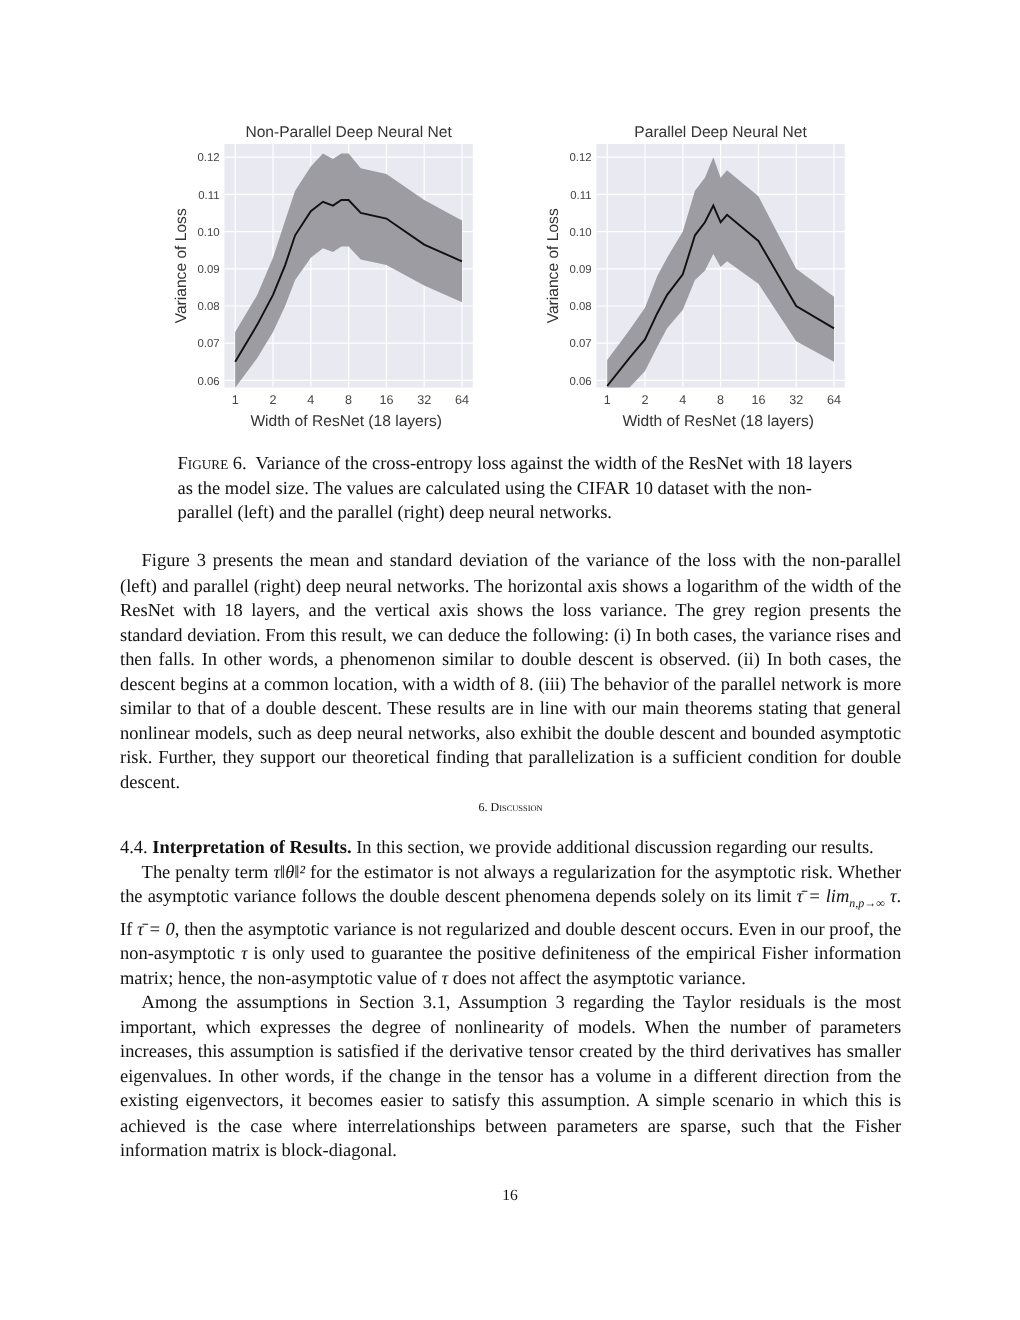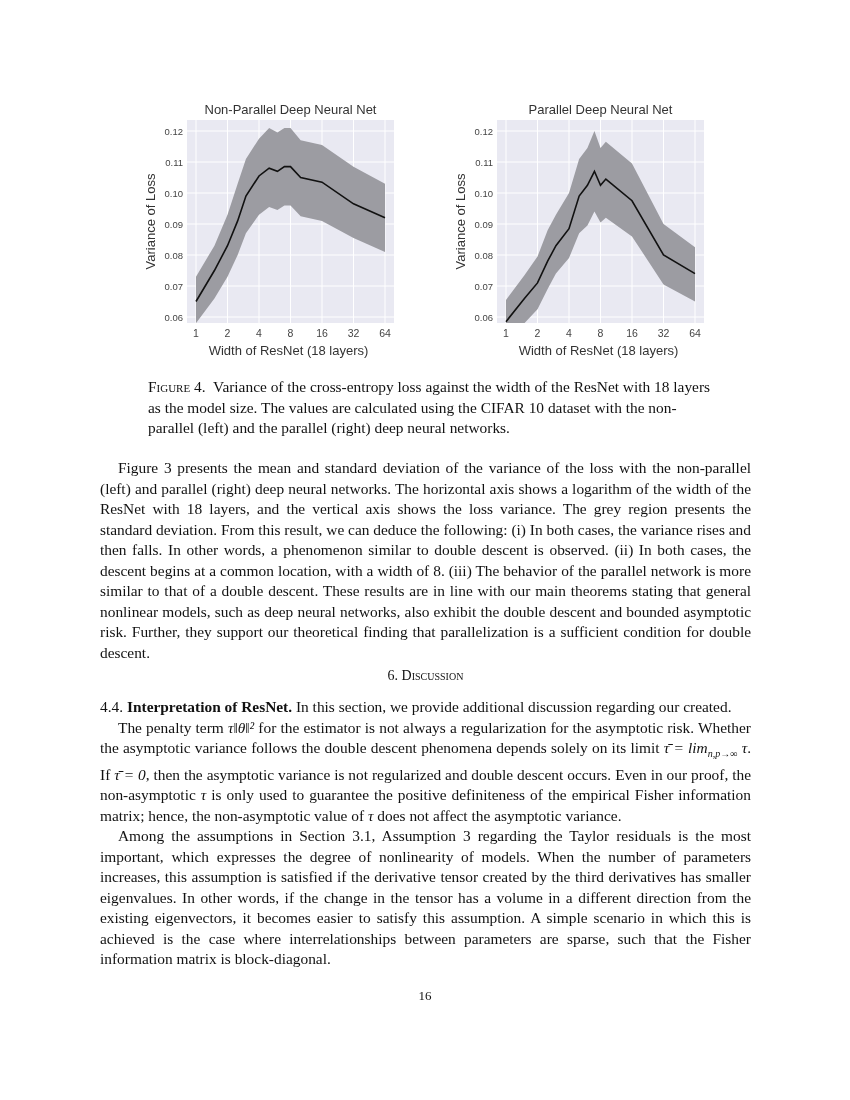--- a/index.html
+++ b/index.html
@@ -4,21 +4,21 @@
 <style>
   html, body { margin: 0; padding: 0; background: #ffffff; }
   body { width: 850px; height: 1100px; position: relative; overflow: hidden; font-family: "Liberation Serif", serif; color: #111; }
   .chart { position: absolute; top: 98px; width: 300px; height: 265px; }
   .chart svg { display: block; }
   .caption { position: absolute; left: 148px; top: 377px; width: 565px; font-size: 15.4px; line-height: 20.5px; }
   .caption .sc { font-variant: small-caps; }
   .para { position: absolute; left: 100px; width: 651px; font-size: 15.4px; line-height: 20.5px; text-align: justify; }
   .para p { margin: 0; text-indent: 18px; text-align: justify; }
   .para p.noindent { text-indent: 0; }
-  .section-title { position: absolute; left: 100px; width: 651px; top: 668px; text-align: center; font-size: 14px; }
+  .section-title { position: absolute; left: 100px; width: 651px; top: 668px; text-align: center; font-size: 10px; }
   .section-title .sc { font-variant: small-caps; }
   .page-number { position: absolute; left: 0; width: 850px; top: 988px; text-align: center; font-size: 13px; }
   .chart text { font-family: "Liberation Sans", sans-serif; }
   i.m { }
 </style>
 </head>
 <body>
 
 <div class="chart" style="left:140px;">
   <svg id="chart0" width="300" height="265">
@@ -105,36 +105,36 @@
       <text x="43" y="98.49999999999997" font-size="9.5" fill="#444444" text-anchor="end">0.10</text>
       <text x="43" y="67.5" font-size="9.5" fill="#444444" text-anchor="end">0.11</text>
       <text x="43" y="36.5" font-size="9.5" fill="#444444" text-anchor="end">0.12</text>
       <text x="150.5" y="16" font-size="13" fill="#333" text-anchor="middle">Parallel Deep Neural Net</text>
       <text x="148.5" y="257" font-size="13" fill="#333" text-anchor="middle">Width of ResNet (18 layers)</text>
       <text x="0" y="0" font-size="13" fill="#333" text-anchor="middle" transform="translate(15,123.5) rotate(-90)">Variance of Loss</text>
     </svg>
 </div>
 
 <div class="caption">
-  <span class="sc">Figure 4.</span>&nbsp;
+  <span class="sc">Figure 6.</span>&nbsp;
   <span>Variance of the cross-entropy loss against the width of the ResNet with 18 layers as the model size. The values are calculated using the CIFAR 10 dataset with the non-parallel (left) and the parallel (right) deep neural networks.</span>
 </div>
 
 <div class="para" style="top:458px;">
   <p>Figure 3 presents the mean and standard deviation of the variance of the loss with the non-parallel (left) and parallel (right) deep neural networks. The horizontal axis shows a logarithm of the width of the ResNet with 18 layers, and the vertical axis shows the loss variance. The grey region presents the standard deviation. From this result, we can deduce the following: (i) In both cases, the variance rises and then falls. In other words, a phenomenon similar to double descent is observed. (ii) In both cases, the descent begins at a common location, with a width of 8. (iii) The behavior of the parallel network is more similar to that of a double descent. These results are in line with our main theorems stating that general nonlinear models, such as deep neural networks, also exhibit the double descent and bounded asymptotic risk. Further, they support our theoretical finding that parallelization is a sufficient condition for double descent.</p>
 </div>
 
 <div class="section-title">
   <span>6.</span>
   <span class="sc">Discussion</span>
 </div>
 
 <div class="para" style="top:697px;">
   <p class="noindent">
     <span>4.4.</span>
-    <b>Interpretation of ResNet.</b>
-    <span>In this section, we provide additional discussion regarding our created.</span>
+    <b>Interpretation of Results.</b>
+    <span>In this section, we provide additional discussion regarding our results.</span>
   </p>
   <p><span>The penalty term </span><i class="m">τ‖θ‖²</i><span> for the estimator is not always a regularization for the asymptotic risk. Whether the asymptotic variance follows the double descent phenomena depends solely on its limit </span><i class="m">τ̄ = lim</i><sub style="font-size:10px;"><i>n,p→∞</i></sub><i class="m"> τ</i><span>. If </span><i class="m">τ̄ = 0</i><span>, then the asymptotic variance is not regularized and double descent occurs. Even in our proof, the non-asymptotic </span><i class="m">τ</i><span> is only used to guarantee the positive definiteness of the empirical Fisher information matrix; hence, the non-asymptotic value of </span><i class="m">τ</i><span> does not affect the asymptotic variance.</span></p>
   <p>Among the assumptions in Section 3.1, Assumption 3 regarding the Taylor residuals is the most important, which expresses the degree of nonlinearity of models. When the number of parameters increases, this assumption is satisfied if the derivative tensor created by the third derivatives has smaller eigenvalues. In other words, if the change in the tensor has a volume in a different direction from the existing eigenvectors, it becomes easier to satisfy this assumption. A simple scenario in which this is achieved is the case where interrelationships between parameters are sparse, such that the Fisher information matrix is block-diagonal.</p>
 </div>
 
 <div class="page-number">16</div>
 
 </body></html>

